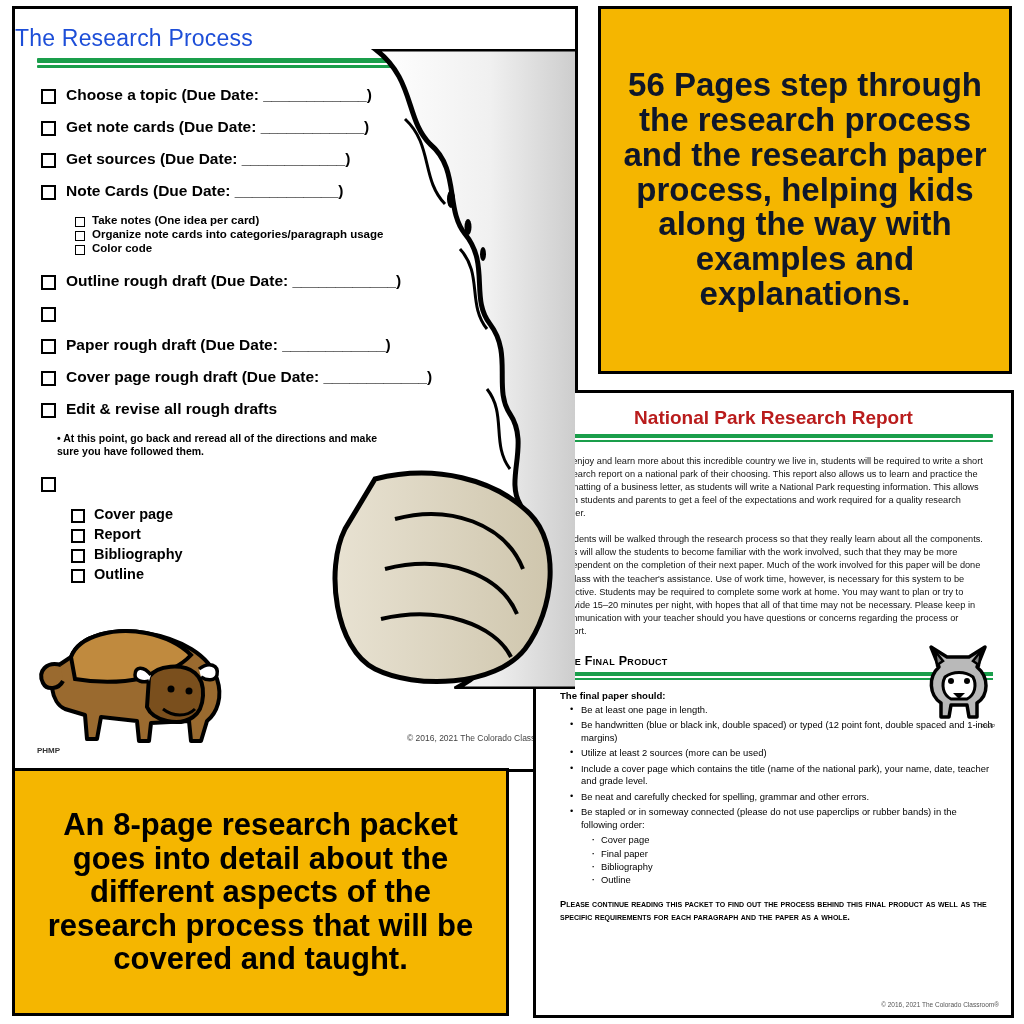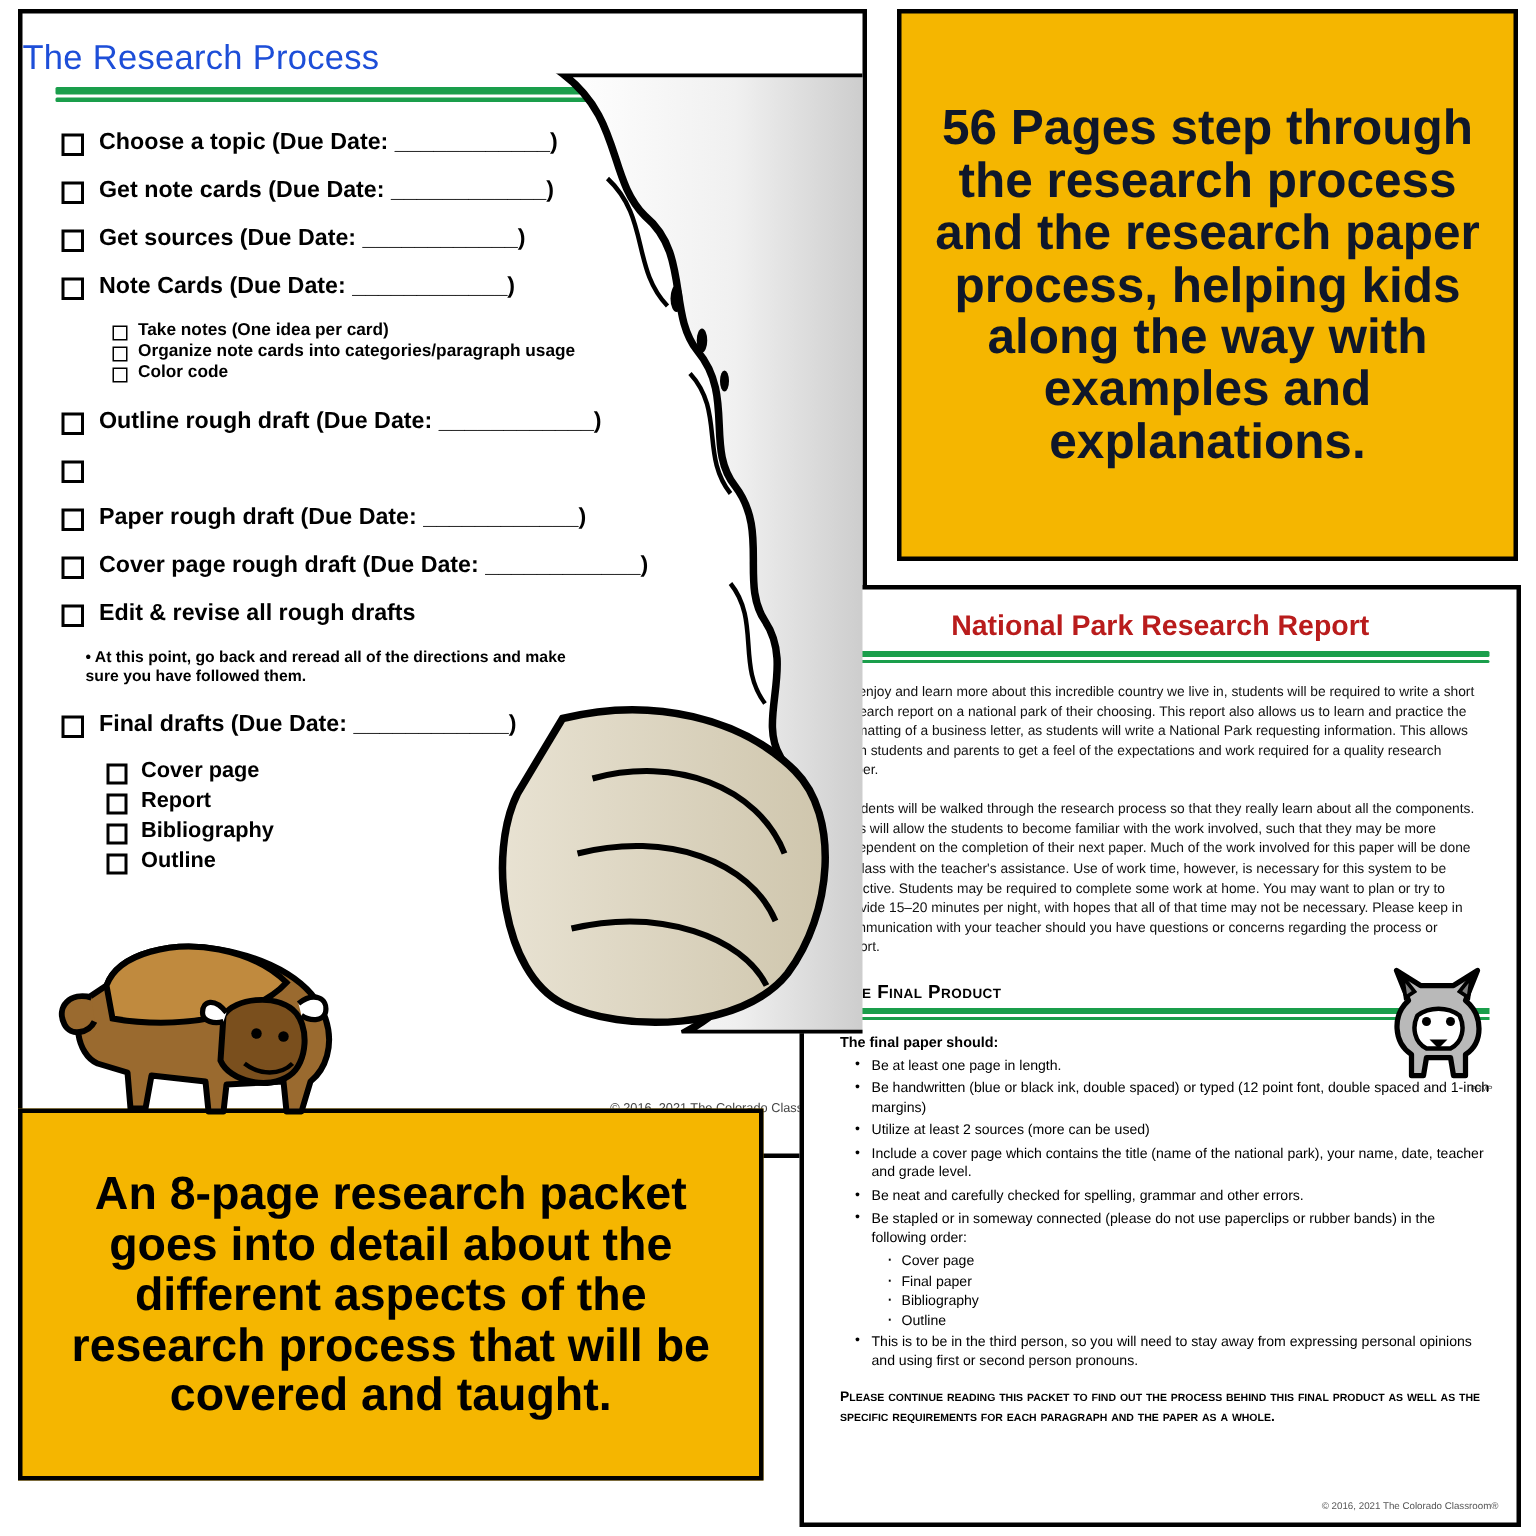--- a/index.html
+++ b/index.html
@@ -56,21 +56,21 @@
     background:#f5b600;border:3px solid #000;box-sizing:border-box;
     display:flex;align-items:center;justify-content:center;text-align:center;
     padding:6px 10px;
   }
   .yellow-top .txt{
     font-size:33px;line-height:1.06;font-weight:bold;color:#0f172a;
   }
 
   
   .yellow-bottom{
-    position:absolute;left:12px;top:739px;width:497px;height:248px;
+    position:absolute;left:12px;top:768px;width:497px;height:248px;
     background:#f5b600;border:3px solid #000;box-sizing:border-box;
     display:flex;align-items:center;justify-content:center;text-align:center;
     padding:4px 8px;
   }
   .yellow-bottom .txt{
     font-size:31px;line-height:1.08;font-weight:bold;color:#000;
   }
 
   
   .page-right{
@@ -227,21 +227,20 @@
         <div class="ck-item">
           <span class="ck-box"></span>
           <span class="ck-label">Edit &amp; revise all rough drafts</span>
         </div>
         <div class="note">• At this point, go back and reread all of the directions and make sure you have followed them.</div>
       </div>
 
       <div style="margin-top:16px">
         <div class="ck-item">
           <span class="ck-box"></span>
-          <span class="ck-label">Final drafts (Due Date: ____________)</span>
         </div>
         <div class="sub2">
           <div class="ck-item">
             <span class="ck-box"></span>
             <span class="ck-label">Cover page</span>
           </div>
           <div class="ck-item">
             <span class="ck-box"></span>
             <span class="ck-label">Report</span>
           </div>
@@ -301,20 +300,19 @@
       <li>Utilize at least 2 sources (more can be used)</li>
       <li>Include a cover page which contains the title (name of the national park), your name, date, teacher and grade level.</li>
       <li>Be neat and carefully checked for spelling, grammar and other errors.</li>
       <li>Be stapled or in someway connected (please do not use paperclips or rubber bands) in the following order:</li>
       <ul class="sub-bullets">
         <li>Cover page</li>
         <li>Final paper</li>
         <li>Bibliography</li>
         <li>Outline</li>
       </ul>
-      <li>This is to be in the third person, so you will need to stay away from expressing personal opinions and using first or second person pronouns.</li>
     </ul>
 
     <div class="closing">Please continue reading this packet to find out the process behind this final product as well as the specific requirements for each paragraph and the paper as a whole.</div>
     <div class="copyright-right">© 2016, 2021 The Colorado Classroom®</div>
   </div>
 
 </div>
 
 </body></html>

